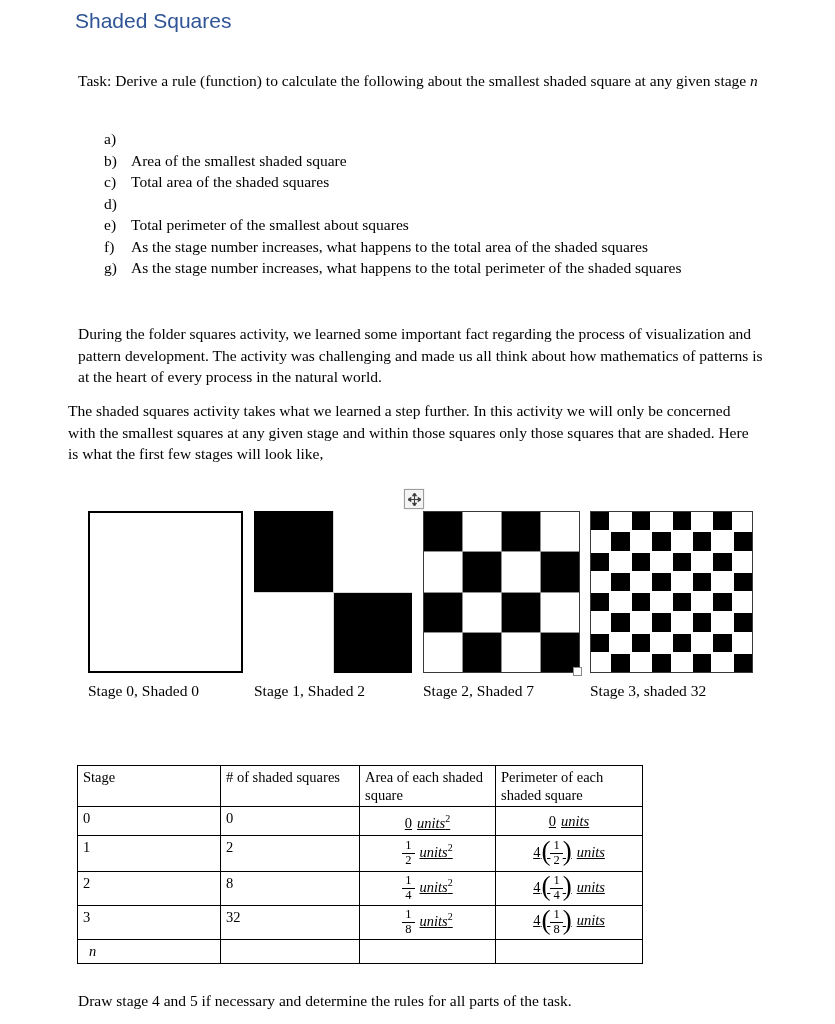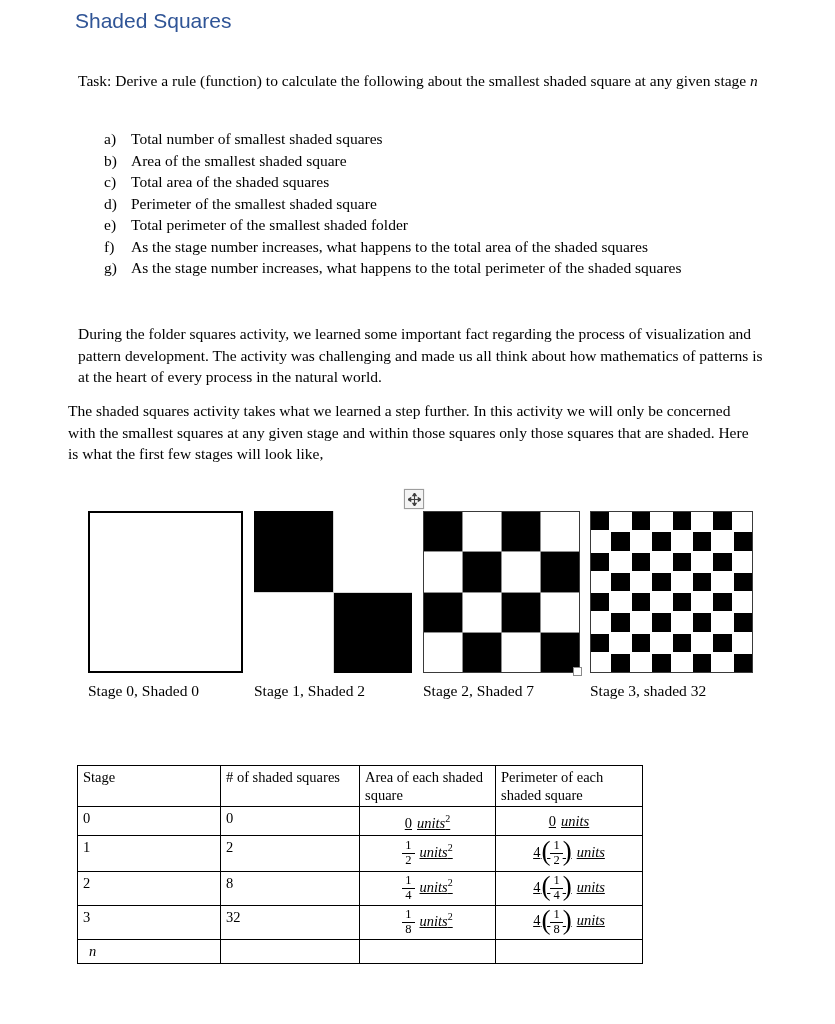--- a/index.html
+++ b/index.html
@@ -70,37 +70,35 @@
 
 <div class="page">
 
   <div class="title" style="color: rgb(47, 84, 150);">Shaded Squares</div>
 
   <div class="task"><span>Task: Derive a rule (function) to calculate the following about the smallest shaded square at any given stage </span><span class="var">n</span></div>
 
   <div class="objectives">
     <div class="obj-item">
         <span class="obj-label">a)</span>
-        <span>Total number of smallest shaded squares</span>
       </div>
     <div class="obj-item">
         <span class="obj-label">b)</span>
         <span>Area of the smallest shaded square</span>
       </div>
     <div class="obj-item">
         <span class="obj-label">c)</span>
         <span>Total area of the shaded squares</span>
       </div>
     <div class="obj-item">
         <span class="obj-label">d)</span>
-        <span>Perimeter of the smallest shaded square</span>
       </div>
     <div class="obj-item">
         <span class="obj-label">e)</span>
-        <span>Total perimeter of the smallest shaded folder</span>
+        <span>Total perimeter of the smallest about squares</span>
       </div>
     <div class="obj-item">
         <span class="obj-label">f)</span>
         <span>As the stage number increases, what happens to the total area of the shaded squares</span>
       </div>
     <div class="obj-item">
         <span class="obj-label">g)</span>
         <span>As the stage number increases, what happens to the total perimeter of the shaded squares</span>
       </div>
   </div>
@@ -282,14 +280,15 @@
     </tr>
     <tr style="height:24px;">
       <td><span class="math-n">n</span></td>
       <td></td>
       <td></td>
       <td></td>
     </tr>
   </tbody>
     </table>
 
+  <div class="closing">Draw stage 4 and 5 if necessary and determine the rules for all parts of the task.</div>
 
 </div>
 
 </body></html>

